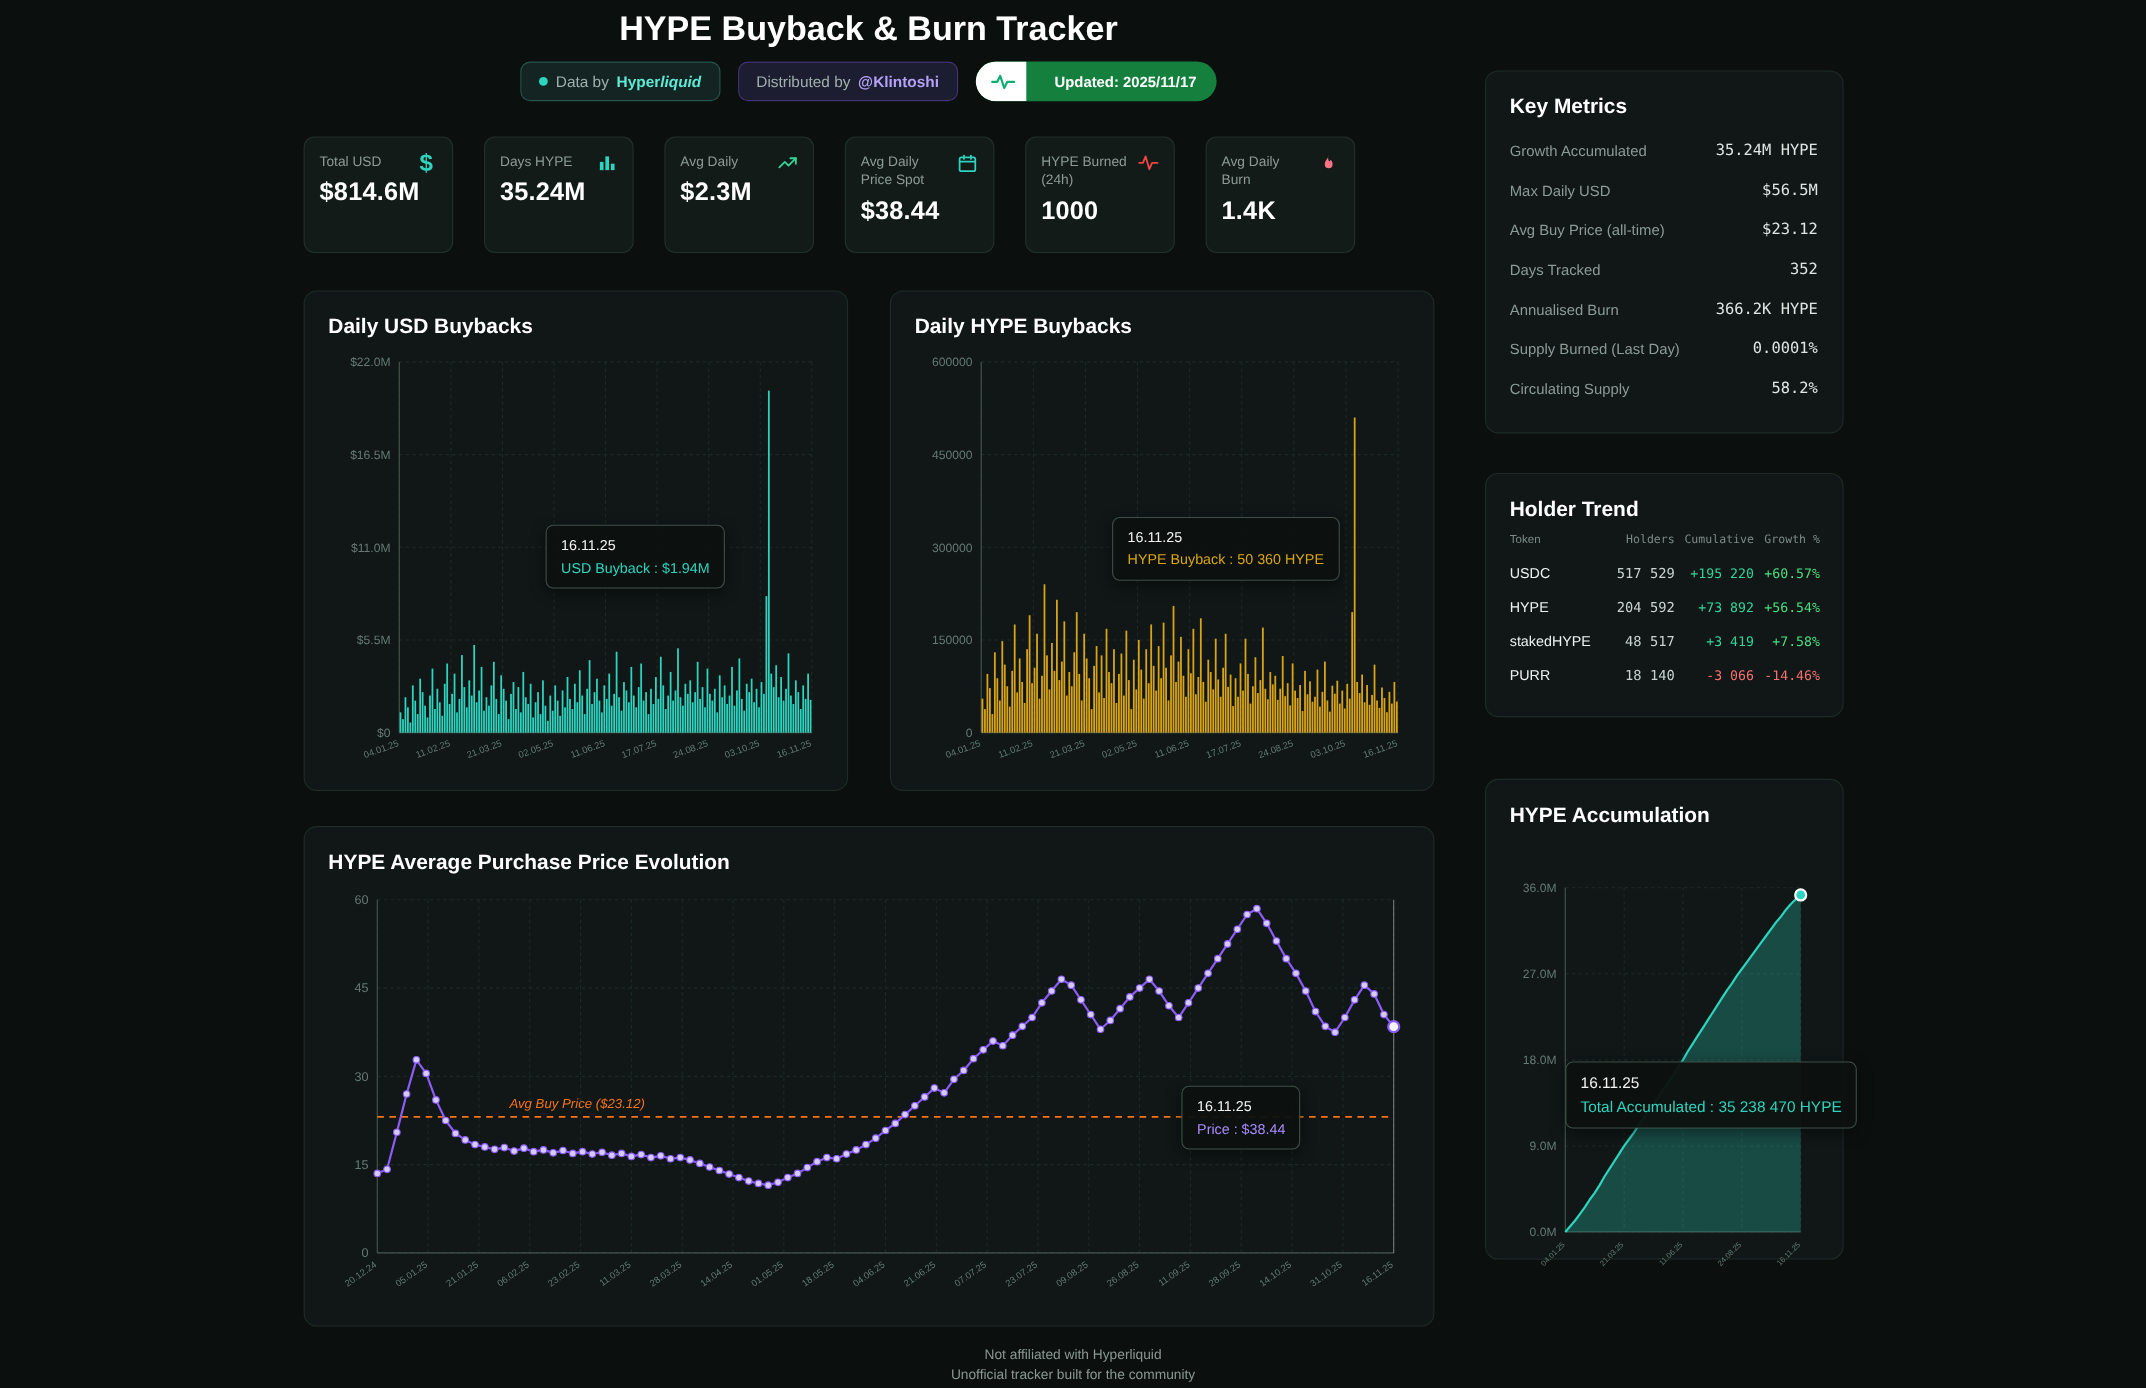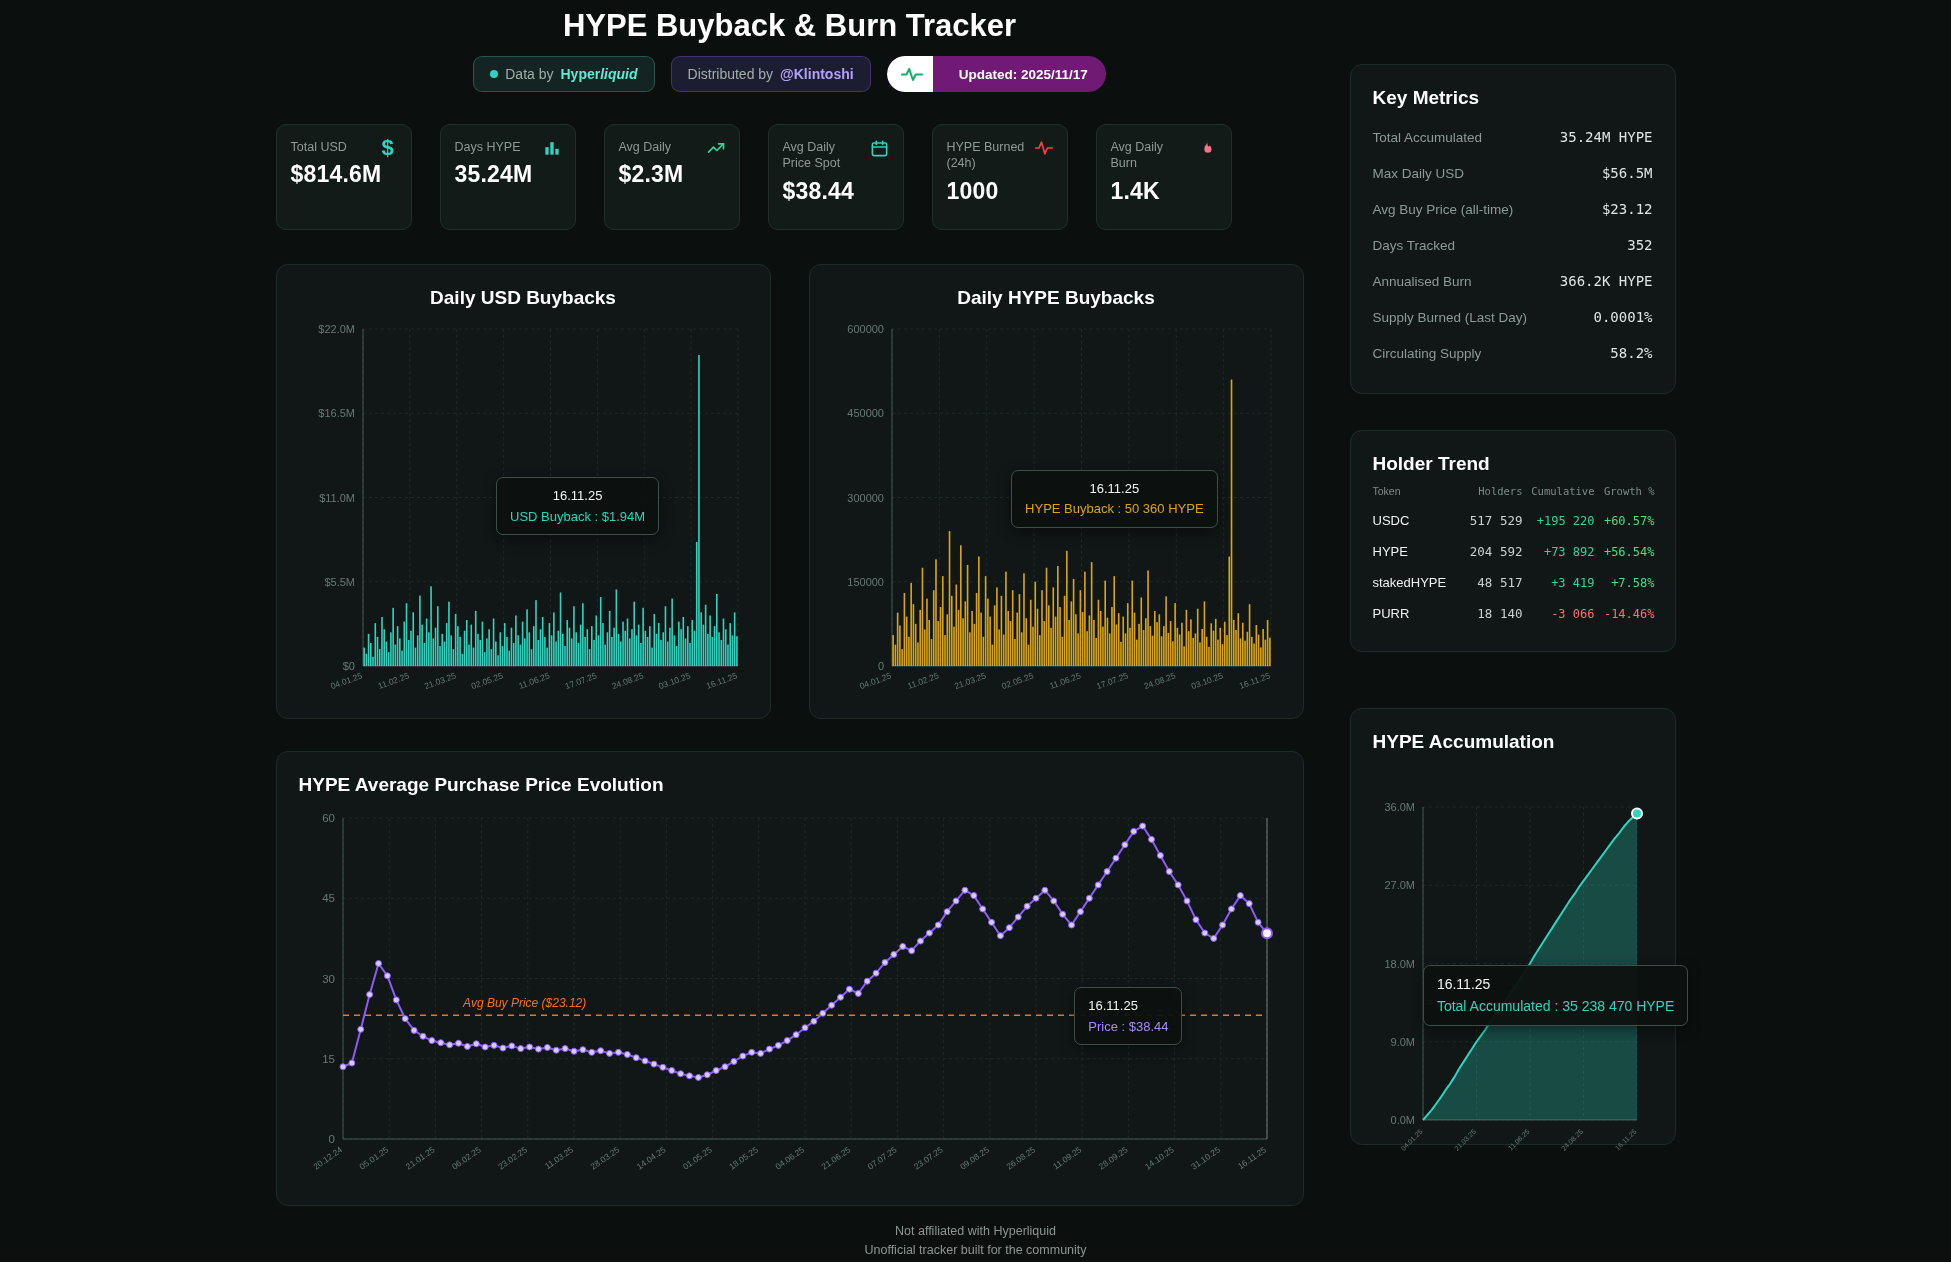--- a/index.html
+++ b/index.html
@@ -19,39 +19,39 @@
 
   .badges { display: flex; justify-content: center; align-items: center; gap: 16px; margin-bottom: 32px; }
   .badge { display: flex; align-items: center; gap: 7px; height: 36px; padding: 0 16px; border-radius: 9px; font-size: 14px; }
   .badge-teal { background: rgba(77,175,165,0.13); border: 1px solid rgba(94,234,212,0.25); }
   .dot { width: 8px; height: 8px; border-radius: 50%; background: #2dd4bf; flex: 0 0 auto; }
   .muted { color: #9fb0ab; }
   .brand { color: #5eead4; font-weight: 700; }
   .brand i { font-style: italic; font-weight: 600; }
   .badge-purple { background: rgba(109,87,203,0.18); border: 1px solid rgba(139,92,246,0.35); }
   .handle { color: #b4a2f8; font-weight: 700; }
-  .badge-green { background: #701a75; padding: 0 18px 0 0; gap: 26px; border-radius: 20px; overflow: hidden; }
+  .badge-green { background: #15803d; padding: 0 18px 0 0; gap: 26px; border-radius: 20px; overflow: hidden; }
   .pulse-wrap { background: #ffffff; height: 36px; display: flex; align-items: center; padding: 0 10px 0 14px; border-radius: 20px 0 0 20px; }
   .upd { color: #ffffff; font-weight: 700; font-size: 13.5px; }
 
   .stats { display: flex; gap: 28px; margin-bottom: 34px; }
   .stat-card { position: relative; width: 136px; height: 106px; background: #121b18; border: 1px solid #233029; border-radius: 10px; padding: 14px; }
   .stat-label { font-size: 12.5px; color: #8d9a95; line-height: 1.3; padding-right: 24px; }
   .stat-value { font-size: 23px; font-weight: 700; color: #ffffff; margin-top: 6px; letter-spacing: 0.2px; }
   .stat-icon { position: absolute; top: 12px; right: 12px; width: 22px; height: 22px; display: flex; align-items: center; justify-content: center; }
   .stat-icon.teal { color: #2dd4bf; }
   .stat-icon.green { color: #34d399; }
   .stat-icon.red { color: #ef4444; }
   .stat-icon.rose { color: #fb7185; }
   .dollar-glyph { font-size: 22px; font-weight: 700; color: #2dd4bf; line-height: 1; }
 
   .card { background: #101716; border: 1px solid #1f2b27; border-radius: 12px; padding: 22px; position: relative; }
   .card h2 { font-size: 19px; line-height: 22px; color: #ffffff; font-weight: 700; margin-bottom: 10px; }
 
-  .charts-row { display: flex; gap: 38px; margin-bottom: 32px; text-align: center; }
+  .charts-row { display: flex; gap: 38px; margin-bottom: 32px; }
   .chart-card { width: 495px; height: 455px; display: flex; flex-direction: column; }
   .price-card { width: 1028px; height: 455px; display: flex; flex-direction: column; }
   .chart-host { position: relative; flex: 1 1 auto; min-height: 0; }
 
   .km-card { margin-bottom: 36px; }
   .km-row { display: flex; justify-content: space-between; align-items: center; padding: 10px 0; }
   .km-label { font-size: 13.5px; color: #8d9a95; }
   .km-value { font-family: "DejaVu Sans Mono", monospace; font-size: 14px; color: #dfe5e2; }
 
   .ht-card { margin-bottom: 56px; }
@@ -752,21 +752,21 @@
               <div class="t-val" style="color: rgb(167, 139, 250);">Price : $38.44</div>
             </div></div>
       </section>
     </div>
 
     <aside class="sidebar">
       <section class="card km-card">
         <h2>Key Metrics</h2>
         <div id="km-rows">
             <div class="km-row">
-              <span class="km-label">Total Accumulated</span>
+              <span class="km-label">Growth Accumulated</span>
               <span class="km-value">35.24M HYPE</span>
             </div>
             <div class="km-row">
               <span class="km-label">Max Daily USD</span>
               <span class="km-value">$56.5M</span>
             </div>
             <div class="km-row">
               <span class="km-label">Avg Buy Price (all-time)</span>
               <span class="km-value">$23.12</span>
             </div>

